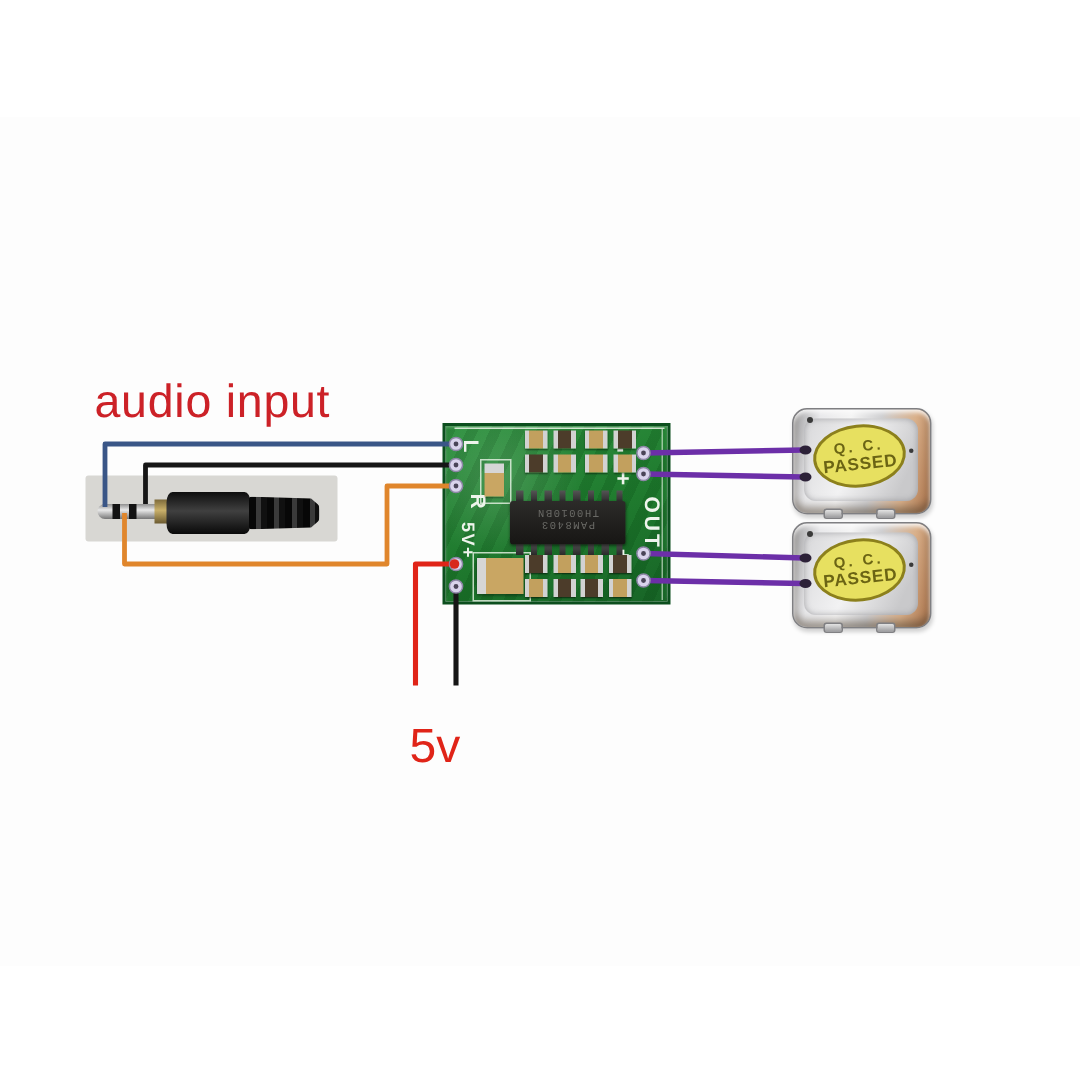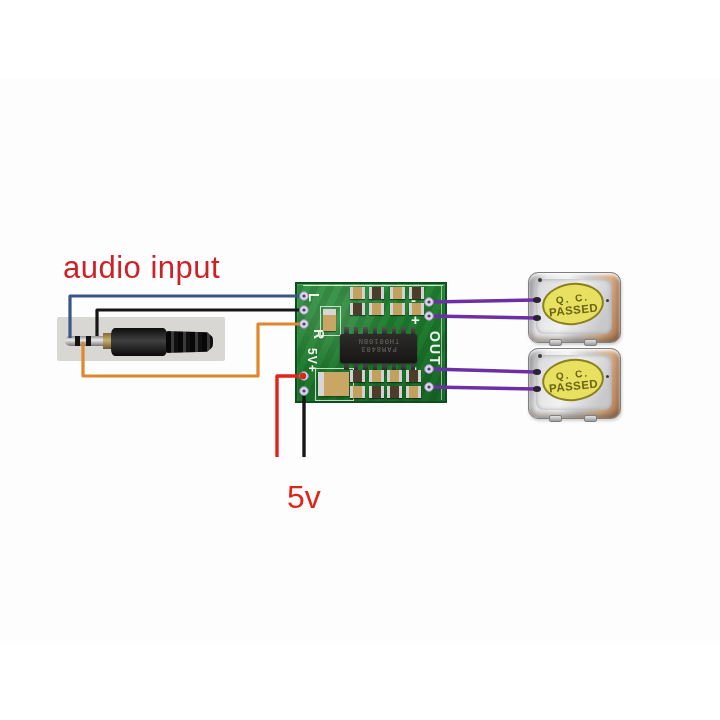--- a/index.html
+++ b/index.html
@@ -6,21 +6,21 @@
   #stage{position:relative;width:720px;height:652px;background:#ffffff;overflow:hidden;
          font-family:"Liberation Sans",sans-serif;}
   .abs{position:absolute;}
   #photo-band{left:0;top:78px;width:720px;height:566px;background:#fdfdfd;}
 
   
   #audio-input-label{left:63px;top:250px;font-size:31px;color:#cc2127;letter-spacing:.5px;}
   #power-labels{left:250px;top:463px;font-size:21px;color:#161616;letter-spacing:.5px;}
   #power-labels span{display:inline-block;}
   #gnd-label{margin-left:12px;}
-  #voltage-label{left:287px;top:479px;font-size:32px;color:#e02418;}
+  #voltage-label{left:273px;top:479px;font-size:32px;color:#e02418;}
 
   
   #jack-card{left:57px;top:317px;width:168px;height:44px;background:#d8d7d3;border-radius:2px;}
 
   
   #jack-tip{left:65px;top:336px;width:46px;height:10px;border-radius:5px 2px 2px 5px;
     background:linear-gradient(180deg,#8f8f8f,#e9e9e9 40%,#767676);}
   .jack-ring{top:336px;width:5px;height:10px;background:#131313;}
   #jack-ring-1{left:75px;} #jack-ring-2{left:86px;}
   #jack-collar{left:103px;top:333px;width:9px;height:16px;

